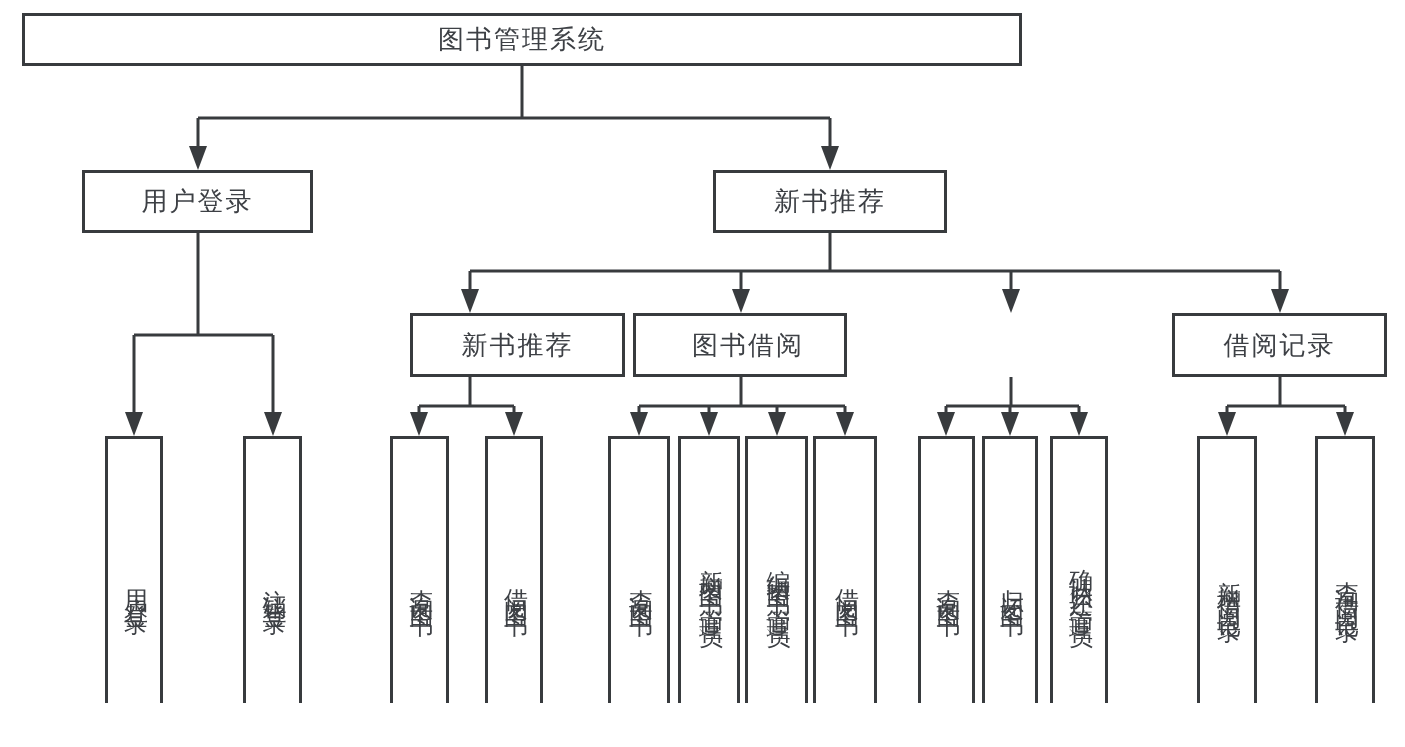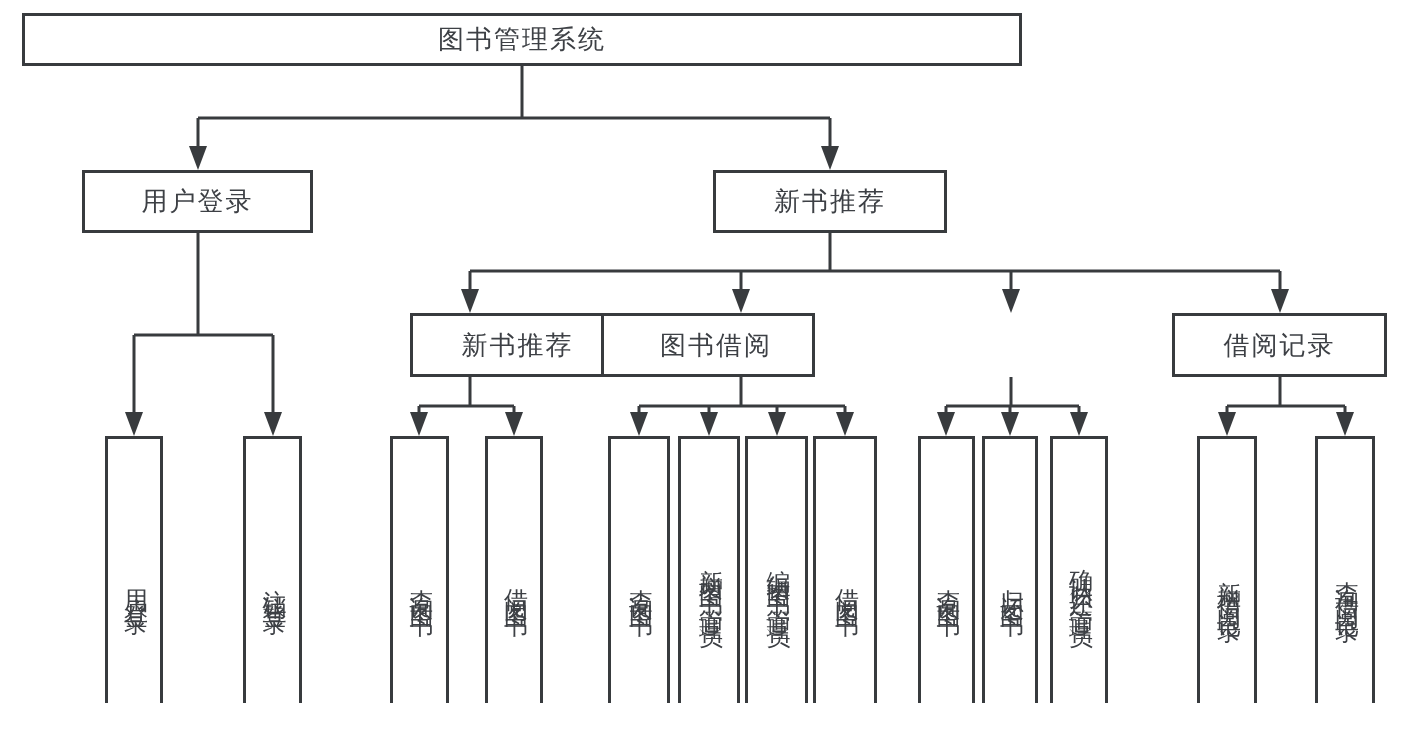--- a/index.html
+++ b/index.html
@@ -59,21 +59,21 @@
     font-size: 24px;
     letter-spacing: 8px;
     line-height: 1;
     white-space: nowrap;
   }
   
   #node-root            { left: 22px;   top: 13px;  width: 1000px; height: 53px; }
   #node-user-login      { left: 82px;   top: 170px; width: 231px;  height: 63px; }
   #node-book-management { left: 713px;  top: 170px; width: 234px;  height: 63px; }
   #node-new-books       { left: 362px;  top: 313px; width: 215px;  height: 64px; margin-left: 48px; }
-  #node-book-borrow     { left: 601px;  top: 313px; width: 214px;  height: 64px; padding-left: 16px; }
+  #node-book-borrow     { left: 633px;  top: 313px; width: 214px;  height: 64px; padding-left: 16px; }
   #node-current-borrow  { left: 902px;  top: 313px; width: 215px;  height: 64px; }
   #node-borrow-records  { left: 1172px; top: 313px; width: 215px;  height: 64px; }
   
   #leaf-user-login      { left: 105px;  width: 58px; }
   #leaf-logout          { left: 243px;  width: 59px; }
   #leaf-nb-query        { left: 390px;  width: 59px; }
   #leaf-nb-borrow       { left: 485px;  width: 58px; }
   #leaf-bb-query        { left: 608px;  width: 62px; }
   #leaf-bb-add          { left: 678px;  width: 62px; }
   #leaf-bb-edit         { left: 745px;  width: 63px; }

